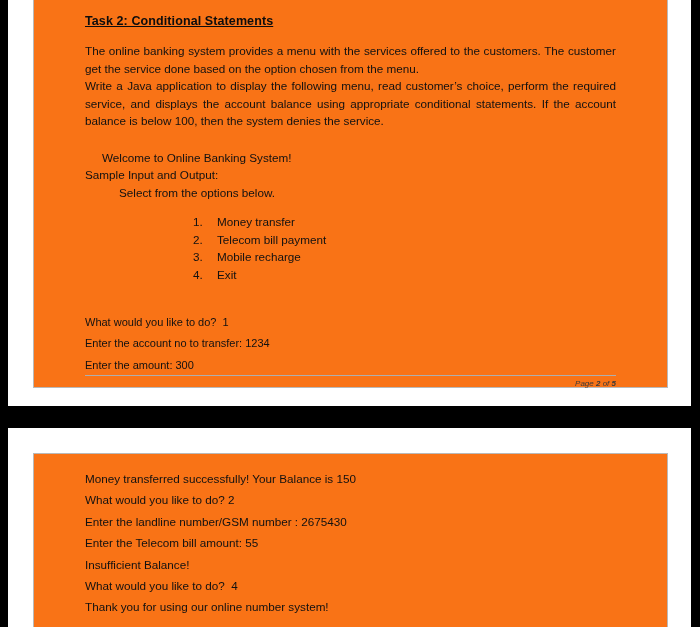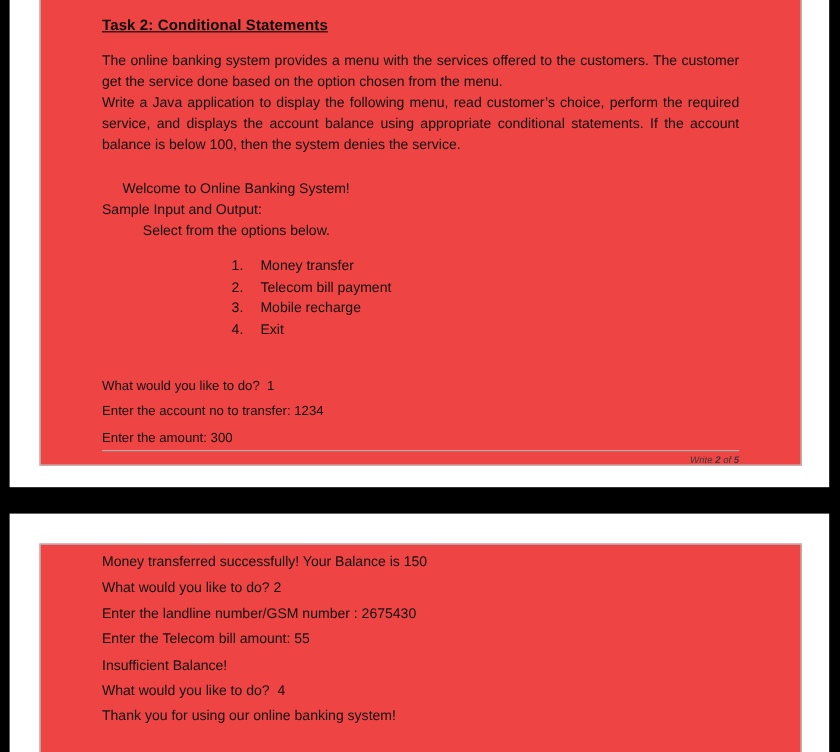--- a/index.html
+++ b/index.html
@@ -37,21 +37,21 @@
     right: 0;
     top: 406px;
     height: 22px;
     background: #000000;
   }
 
   .page {
     position: absolute;
     left: 33px;
     right: 32px;
-    background: #ef4444;
+    background: #f97316;
     border: 1px solid #b9b9b9;
     box-sizing: border-box;
   }
   .page-one {
     top: 0px;
     height: 388px;
     border-top: none;
   }
   .page-two {
     top: 453px;
@@ -136,21 +136,21 @@
   .footer-text {
     text-align: right;
     font-size: 8px;
     font-style: italic;
     color: #3a3a3a;
     white-space: pre;
   }
   .footer-text b { font-weight: bold; }
 
   .console-block {
-    margin-top: 4px;
+    margin-top: 14px;
     font-size: 11.7px;
     color: #111111;
   }
   .console-line {
     line-height: 21.4px;
     white-space: pre;
   }
 </style>
 </head>
 <body>
@@ -185,33 +185,33 @@
       </div>
 
       <div class="prompt-block">
         <div class="prompt-line">What would you like to do?  1</div>
         <div class="prompt-line">Enter the account no to transfer: 1234</div>
         <div class="prompt-line">Enter the amount: 300</div>
       </div>
 
       <div class="page-footer">
         <div class="footer-rule"></div>
-        <div class="footer-text"><span>Write </span><b>2</b><span> of </span><b>5</b></div>
+        <div class="footer-text"><span>Page </span><b>2</b><span> of </span><b>5</b></div>
       </div>
 
     </div>
   </div>
 
   <div class="page page-two">
     <div class="page-inner">
       <div class="console-block">
         <div class="console-line">Money transferred successfully! Your Balance is 150</div>
         <div class="console-line">What would you like to do? 2</div>
         <div class="console-line">Enter the landline number/GSM number : 2675430</div>
         <div class="console-line">Enter the Telecom bill amount: 55</div>
         <div class="console-line">Insufficient Balance!</div>
         <div class="console-line">What would you like to do?  4</div>
-        <div class="console-line">Thank you for using our online banking system!</div>
+        <div class="console-line">Thank you for using our online number system!</div>
       </div>
     </div>
   </div>
 
 </div>
 
 </body></html>

